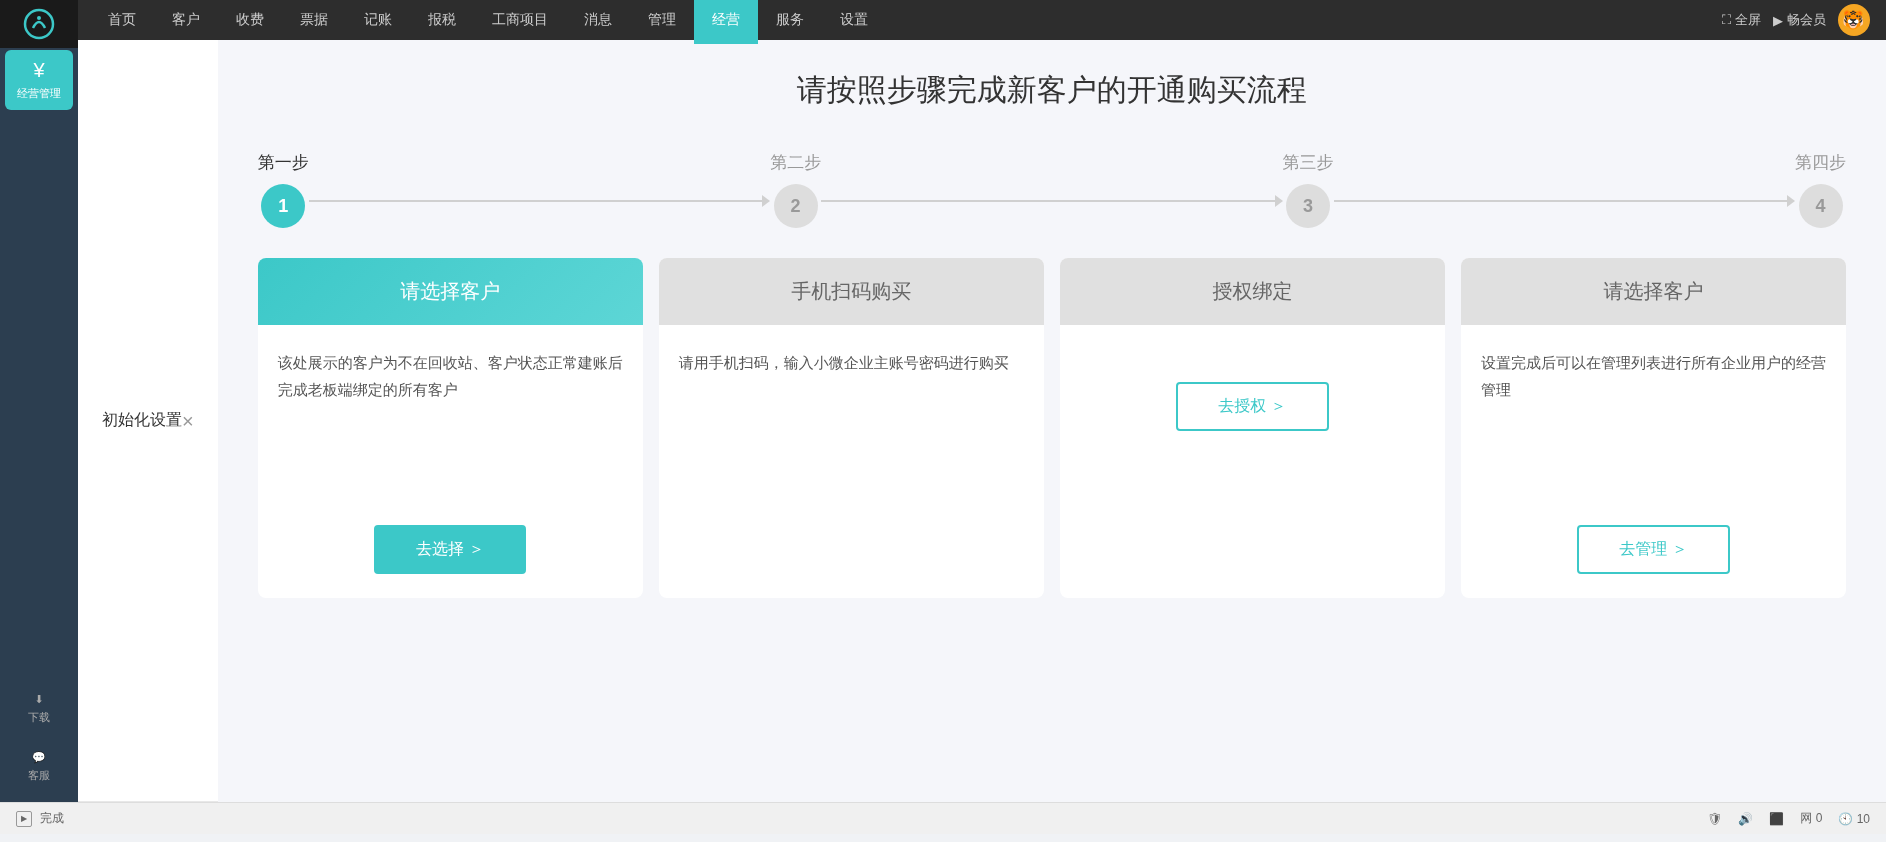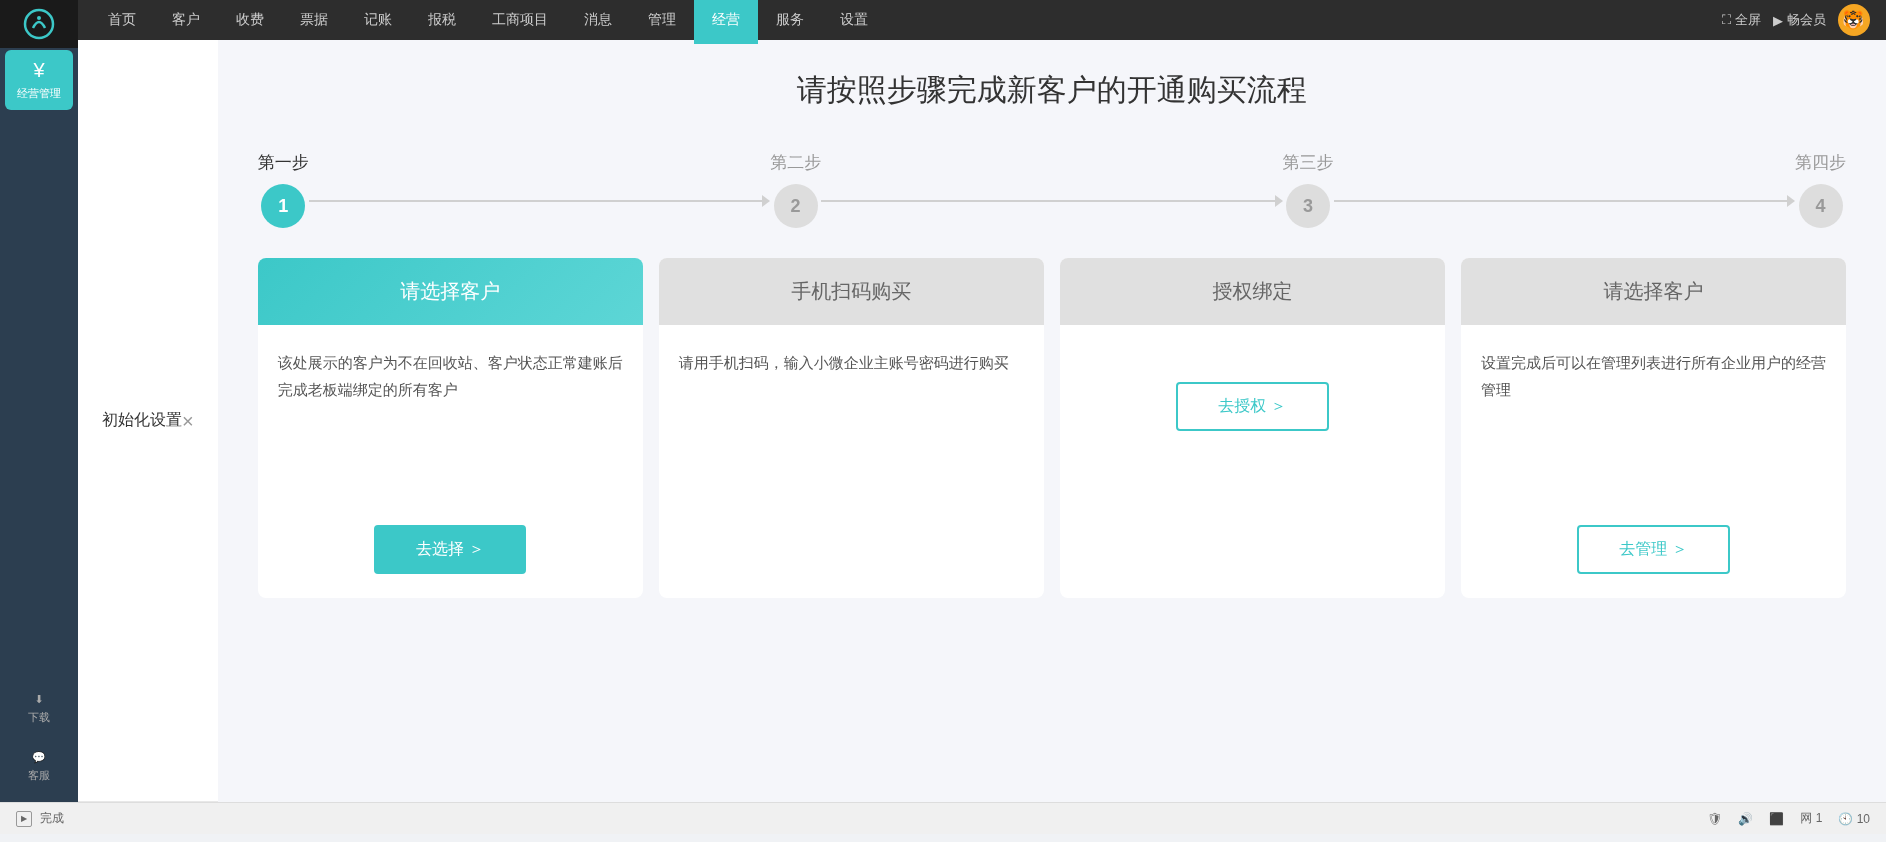--- a/index.html
+++ b/index.html
@@ -465,16 +465,16 @@
 
 <div class="status-bar">
   <div class="status-left">
     <div class="play-icon">▶</div>
     <span>完成</span>
   </div>
   <div class="status-right">
     <span>🛡</span>
     <span>🔊</span>
     <span>⬛</span>
-    <span>网 1</span>
+    <span>网 0</span>
     <span>🕙 10</span>
   </div>
 </div>
 
 </body></html>

